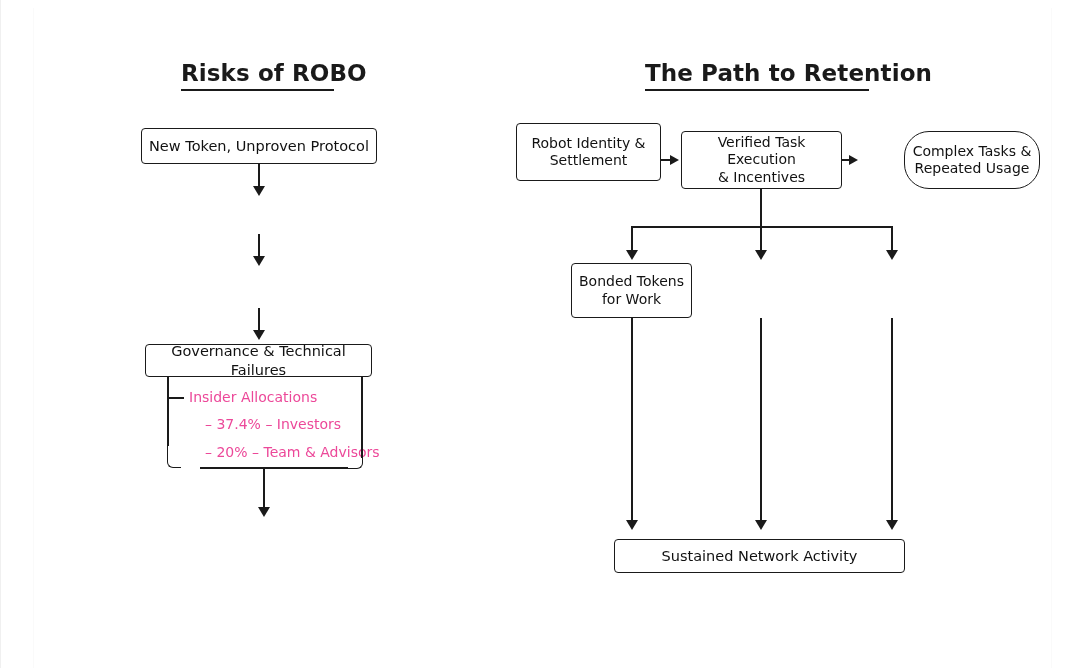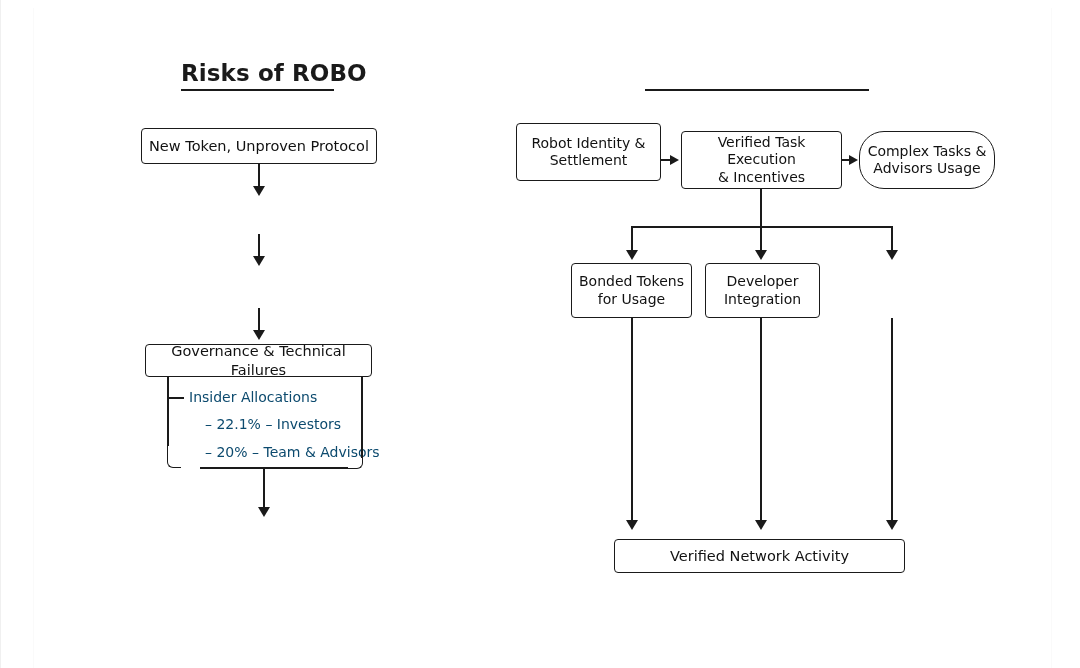--- a/index.html
+++ b/index.html
@@ -133,21 +133,21 @@
   }
   .tick {
     position: absolute;
     height: 1.6px;
     background: #1a1a1a;
   }
   .tree-label {
     position: absolute;
     font-size: 14px;
     white-space: nowrap;
-    color: #0c4a6e;
+    color: #ec4899;
   }
 </style>
 </head>
 <body>
 
 <div id="slide">
 
   <div class="page-edge-left"></div>
   <div class="page-edge-inner-left"></div>
   <div class="page-edge-inner-right"></div>
@@ -165,31 +165,32 @@
   <div class="vline" style="left:258px; top:308px; height:26px;"></div>
   <div class="arrow-down" style="left:253px; top:330px;"></div>
 
   <div class="box" style="left:145px; top:344px; width:227px; height:33px;text-align:center;">Governance &amp; Technical Failures</div>
 
   <div class="bracket-left-v" style="left:167px; top:377px; height:69px;"></div>
   <div class="bracket-corner" style="left:167px; top:440px; width:14px; height:28px;"></div>
   <div class="tick" style="left:167px; top:397px; width:17px;"></div>
 
   <div class="tree-label" style="left:189px; top:389px;">Insider Allocations</div>
-  <div class="tree-label" style="left:205px; top:416px;">– 22.1% – Investors</div>
+  <div class="tree-label" style="left:205px; top:416px;">– 37.4% – Investors</div>
   <div class="tree-label" style="left:205px; top:444px;">– 20% – Team &amp; Advisors</div>
 
   <div class="bracket-right-v" style="left:361px; top:377px; height:81px;"></div>
   <div class="bracket-corner-right" style="left:347px; top:452px; width:16px; height:17px;"></div>
   <div class="bracket-bottom-h" style="left:200px; top:467px; width:148px;"></div>
 
   <div class="vline" style="left:263px; top:469px; height:42px;"></div>
   <div class="arrow-down" style="left:258px; top:507px;"></div>
 
 
+  <div class="title" style="left:645px; top:60px;">The Path to Retention</div>
   <div class="title-underline" style="left:645px; top:89px; width:224px;"></div>
 
   <div class="box two-line" style="left:516px; top:123px; width:145px; height:58px;">
     <span>
       <span>Robot Identity &amp;</span><br>
       <span>Settlement</span>
     </span>
   </div>
 
   <div class="hline" style="left:661px; top:159px; width:12px;"></div>
@@ -198,58 +199,52 @@
   <div class="box two-line" style="left:681px; top:131px; width:161px; height:58px;">
     <span>
       <span>Verified Task Execution</span><br>
       <span>&amp; Incentives</span>
     </span>
   </div>
 
   <div class="hline" style="left:842px; top:159px; width:10px;"></div>
   <div class="arrow-right" style="left:849px; top:155px;"></div>
 
-  <div class="box two-line" style="left:859px; top:131px; width:136px; height:58px;border-radius:25px;">
+  <div class="box two-line" style="left:904px; top:131px; width:136px; height:58px;border-radius:25px;">
     <span>
       <span>Complex Tasks &amp;</span><br>
-      <span>Advisors Usage</span>
+      <span>Repeated Usage</span>
     </span>
   </div>
 
   <div class="vline" style="left:760px; top:189px; height:38px;"></div>
   <div class="hline" style="left:631px; top:226px; width:262px;"></div>
 
   <div class="vline" style="left:631px; top:226px; height:28px;"></div>
   <div class="arrow-down" style="left:626px; top:250px;"></div>
 
   <div class="vline" style="left:760px; top:226px; height:28px;"></div>
   <div class="arrow-down" style="left:755px; top:250px;"></div>
 
   <div class="vline" style="left:891px; top:226px; height:28px;"></div>
   <div class="arrow-down" style="left:886px; top:250px;"></div>
 
   <div class="box two-line" style="left:571px; top:263px; width:121px; height:55px;">
     <span>
       <span>Bonded Tokens</span><br>
-      <span>for Usage</span>
-    </span>
-  </div>
-
-  <div class="box two-line" style="left:705px; top:263px; width:115px; height:55px;">
-    <span>
-      <span>Developer</span><br>
-      <span>Integration</span>
-    </span>
-  </div>
+      <span>for Work</span>
+    </span>
+  </div>
+
 
 
   <div class="vline" style="left:631px; top:318px; height:206px;"></div>
   <div class="arrow-down" style="left:626px; top:520px;"></div>
 
   <div class="vline" style="left:760px; top:318px; height:206px;"></div>
   <div class="arrow-down" style="left:755px; top:520px;"></div>
 
   <div class="vline" style="left:891px; top:318px; height:206px;"></div>
   <div class="arrow-down" style="left:886px; top:520px;"></div>
 
-  <div class="box" style="left:614px; top:539px; width:291px; height:34px;">Verified Network Activity</div>
+  <div class="box" style="left:614px; top:539px; width:291px; height:34px;">Sustained Network Activity</div>
 
 </div>
 
 </body></html>

